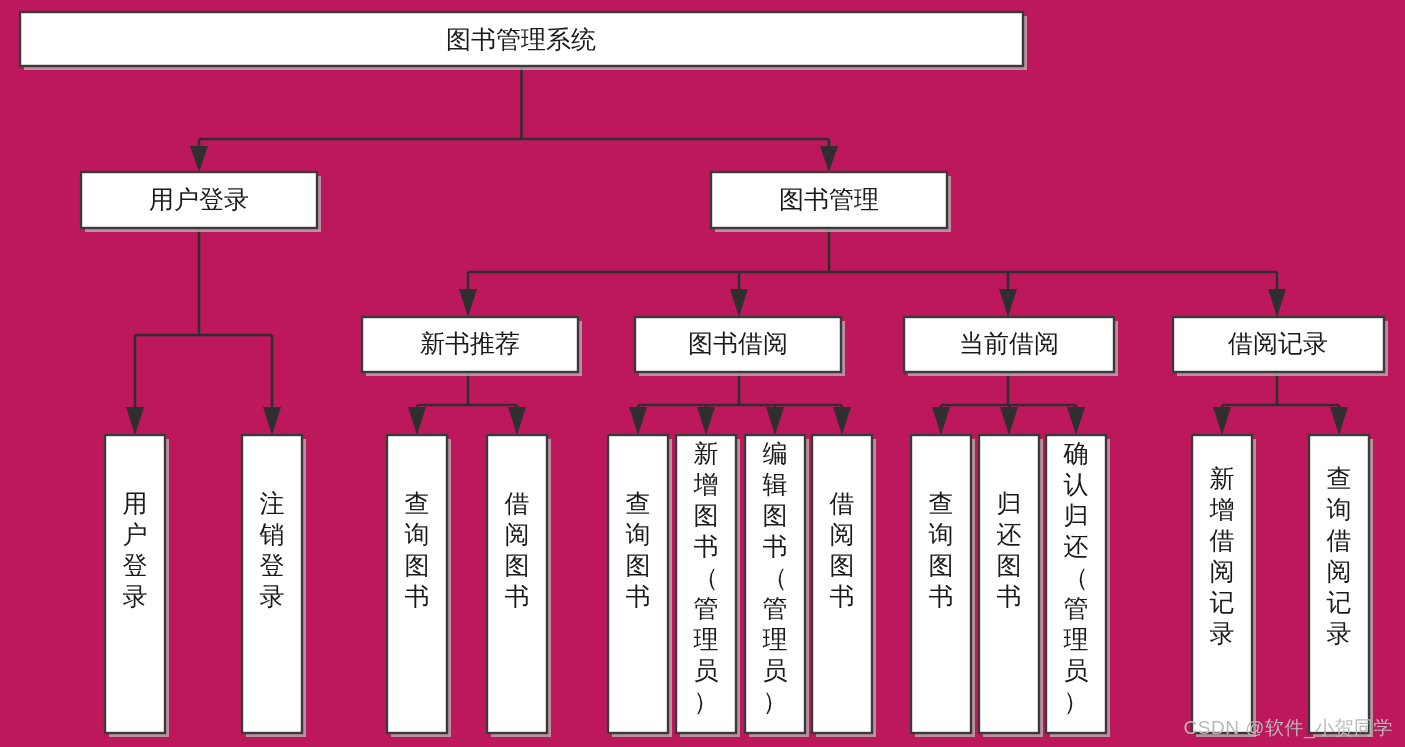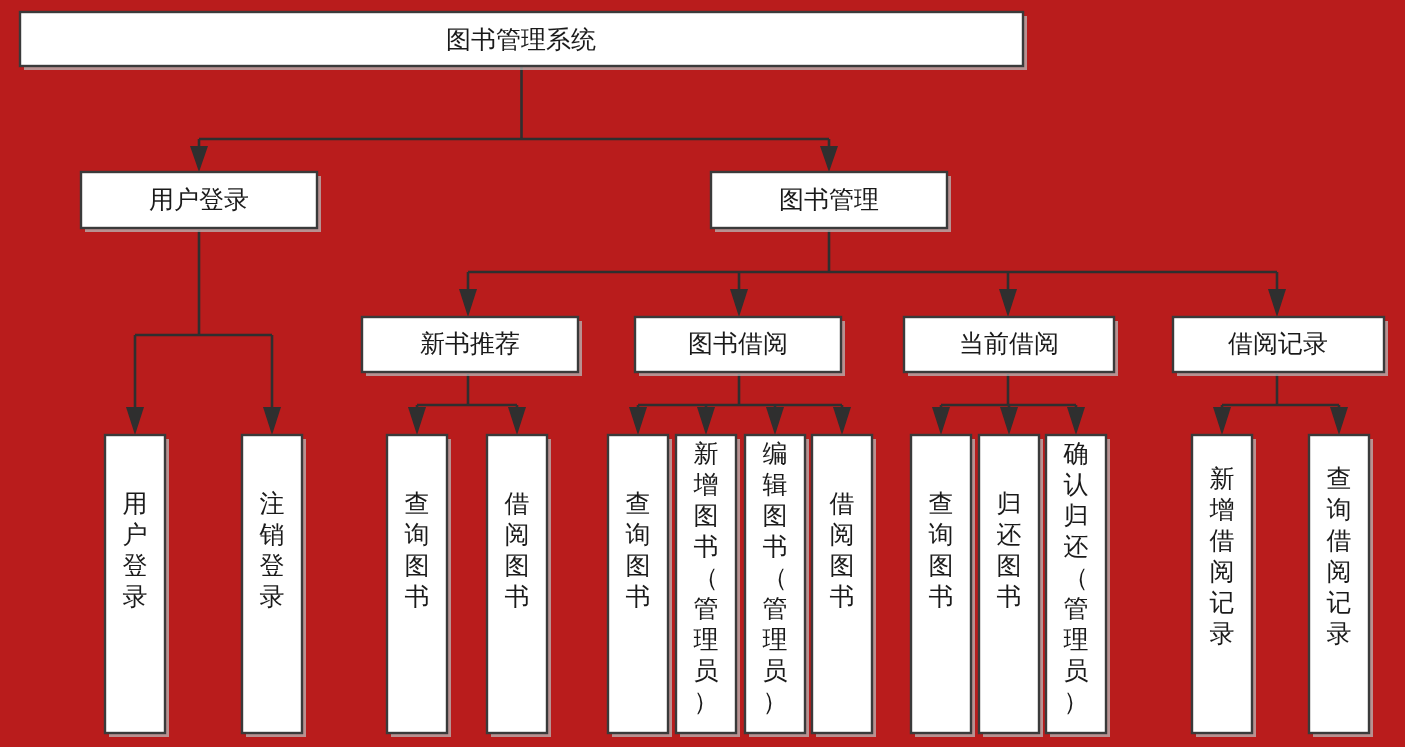--- a/index.html
+++ b/index.html
@@ -12,21 +12,21 @@
     width: 1405px;
     height: 747px;
     font-family: "Liberation Sans", "DejaVu Sans", sans-serif;
     overflow: hidden;
     position: relative;
   }
   #diagram-root {
     position: relative;
     width: 1405px;
     height: 747px;
-    background: #b91c1c;
+    background: #be185d;
   }
   svg.diagram-canvas {
     position: absolute;
     top: 0;
     left: 0;
     width: 1405px;
     height: 747px;
     display: block;
   }
   .node-box {
@@ -261,13 +261,14 @@
     </g>
 
     <g>
       <rect class="node-box-shadow" x="1313" y="439" width="60" height="298"></rect>
       <rect class="node-box" x="1309" y="435" width="60" height="298"></rect>
       <text class="node-label-v" x="1339" y="487"><tspan x="1339" dy="0">查</tspan><tspan x="1339" dy="31">询</tspan><tspan x="1339" dy="31">借</tspan><tspan x="1339" dy="31">阅</tspan><tspan x="1339" dy="31">记</tspan><tspan x="1339" dy="31">录</tspan></text>
     </g>
 
   </svg>
 
+  <div class="watermark">CSDN @软件_小贺同学</div>
 </div>
 
 </body></html>

